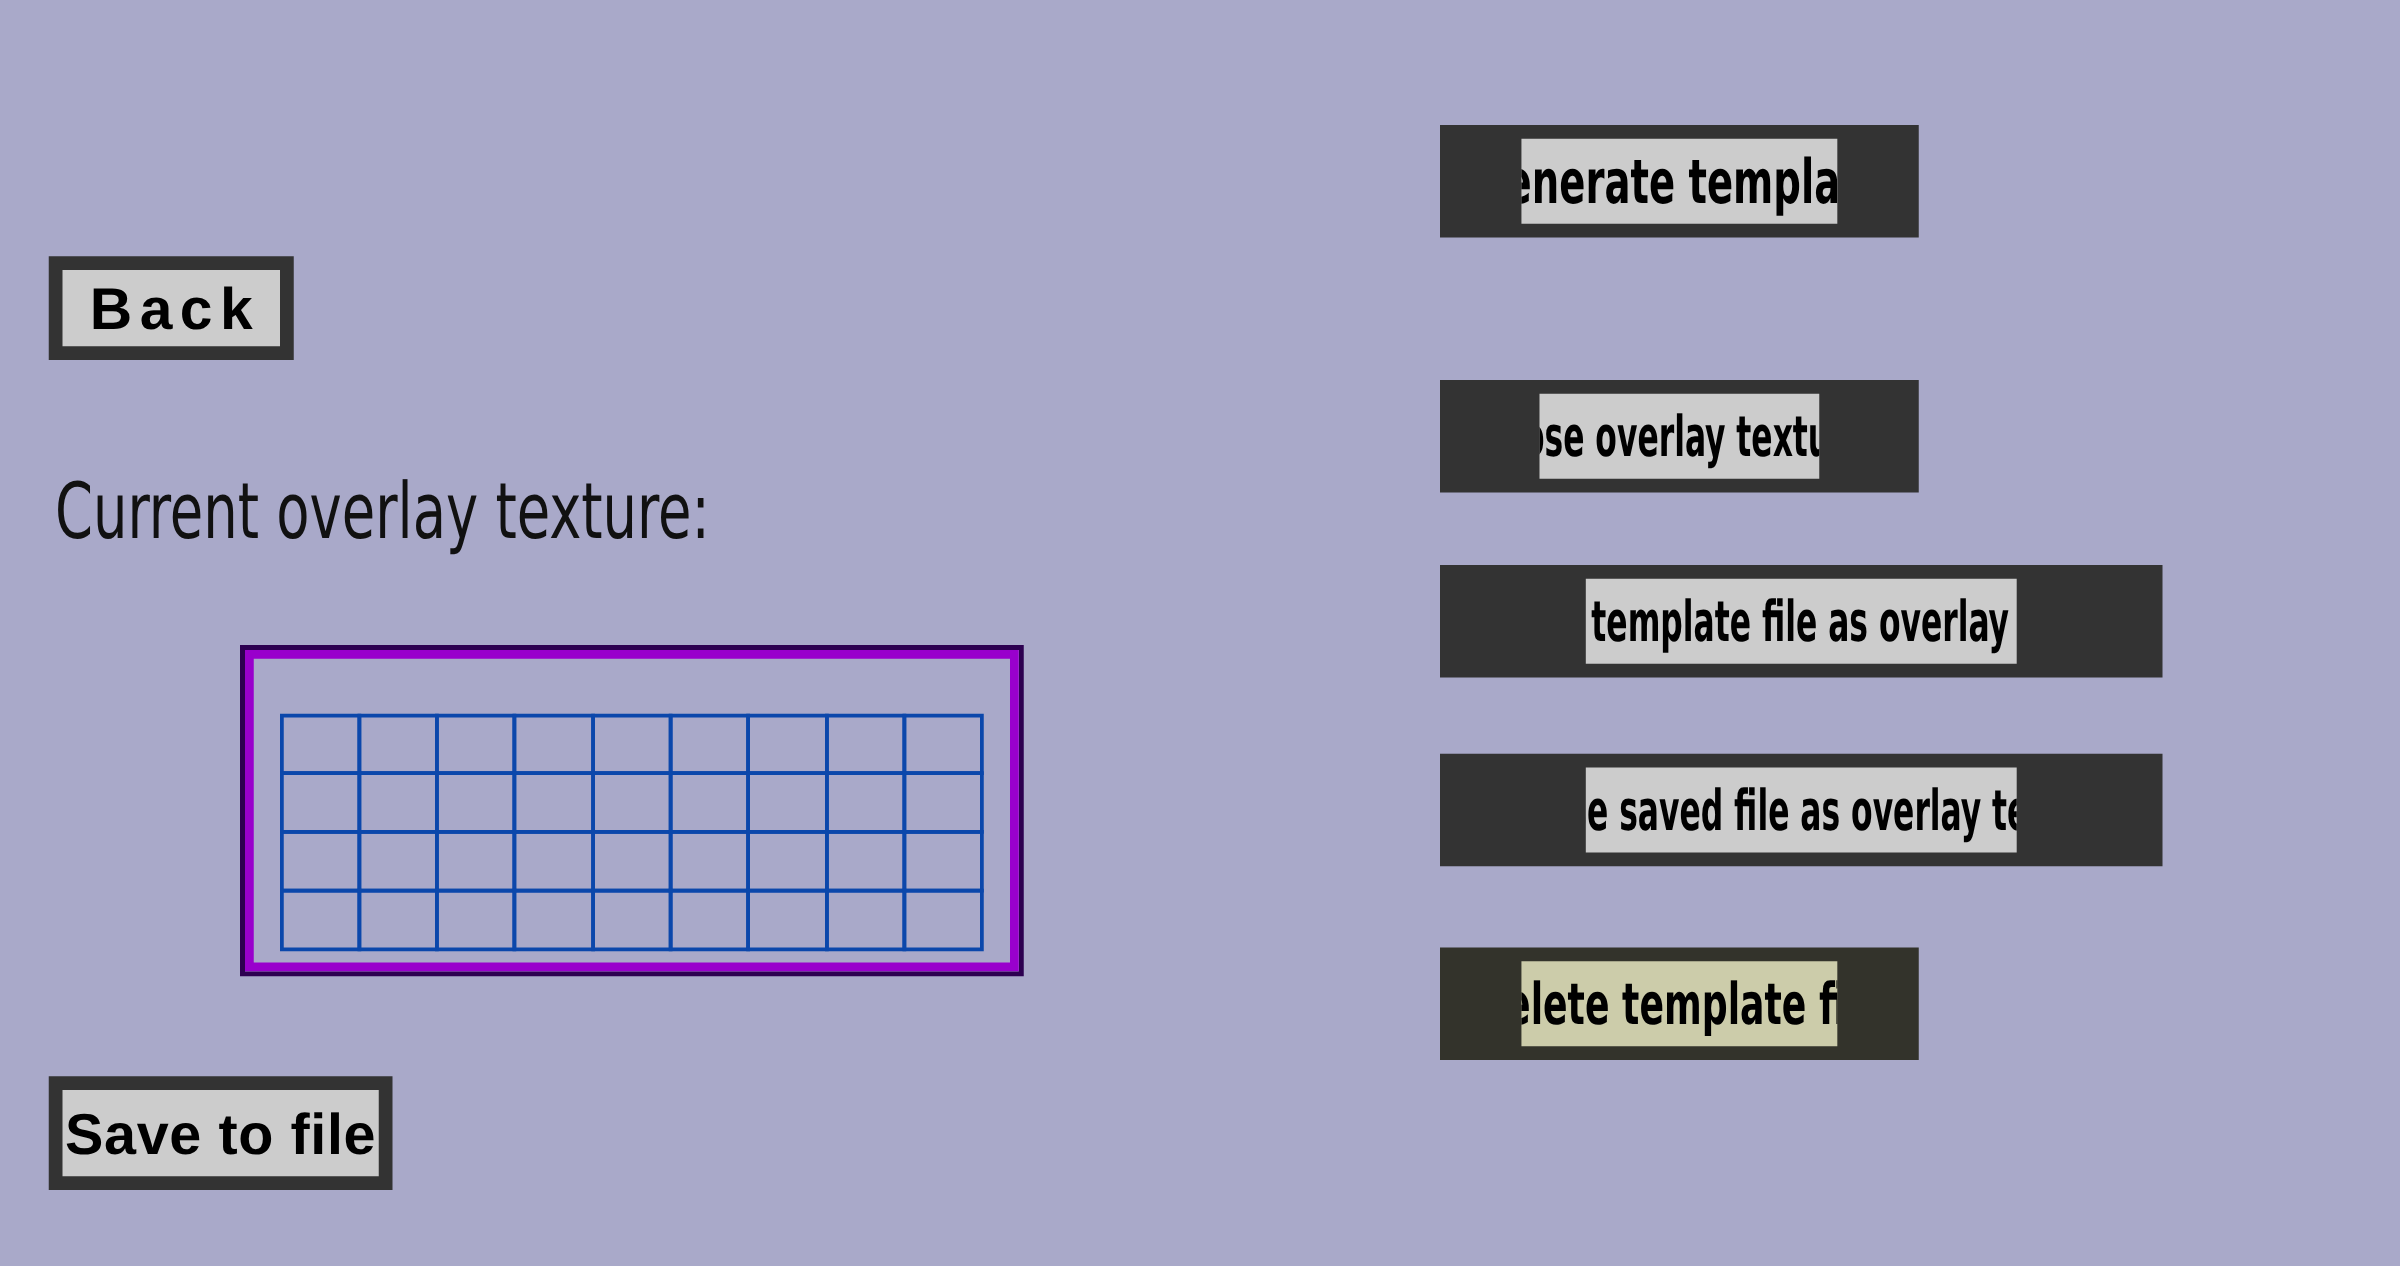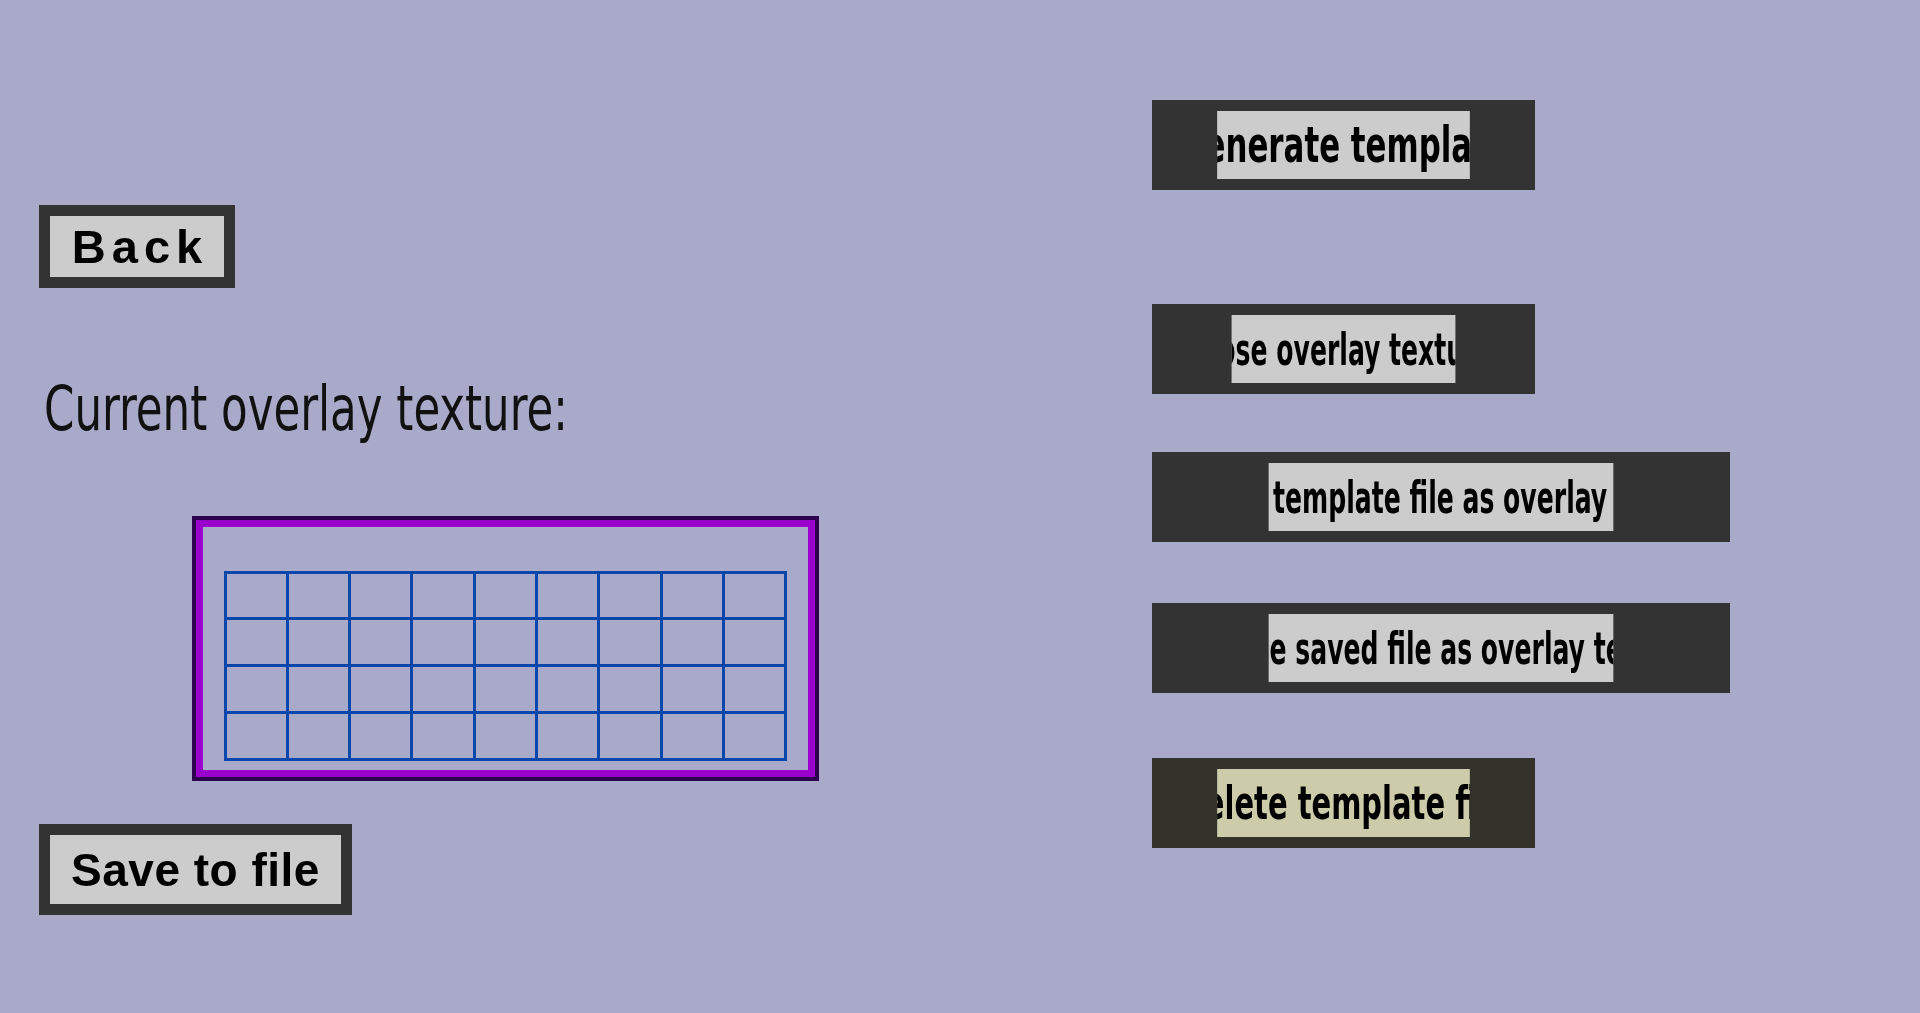--- a/index.html
+++ b/index.html
@@ -74,22 +74,22 @@
     height: 83px;
   }
   #back-button > .face {
     font-size: 47px;
     letter-spacing: 6px;
     padding-left: 6px;
   }
 
   #save-button {
     left: 39px;
-    top: 824px;
-    width: 313px;
+    top: 861px;
+    width: 275px;
     height: 91px;
   }
   #save-button > .face {
     font-size: 46px;
     letter-spacing: 0.5px;
   }
 
   #generate-template-button {
     left: 1152px;
     top: 100px;

